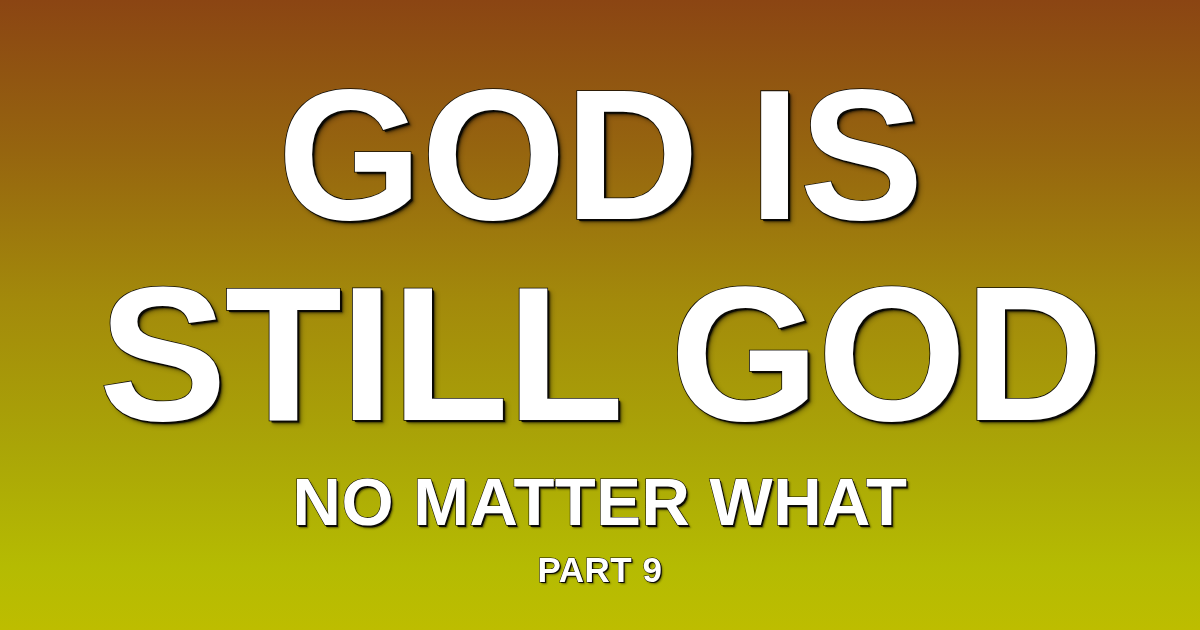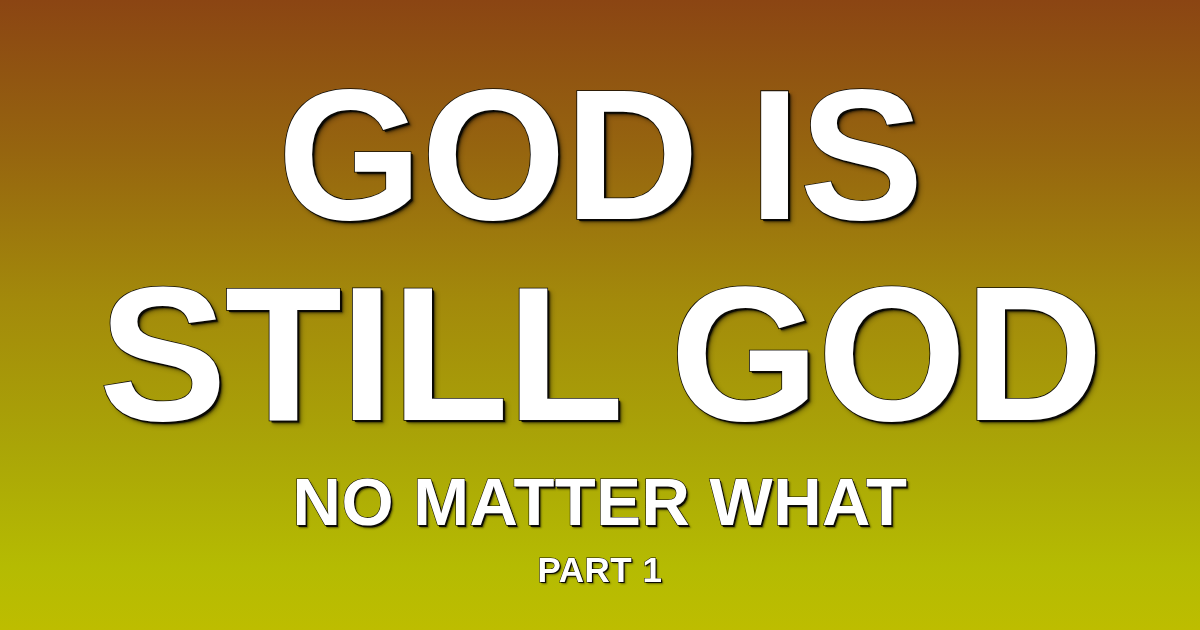--- a/index.html
+++ b/index.html
@@ -82,15 +82,15 @@
 <body>
 
 <div id="slide">
 
   <div class="line headline-1">GOD IS</div>
 
   <div class="line headline-2">STILL GOD</div>
 
   <div class="line subline">NO MATTER WHAT</div>
 
-  <div class="line partline">PART 1</div>
+  <div class="line partline">PART 9</div>
 
 </div>
 
 </body></html>

